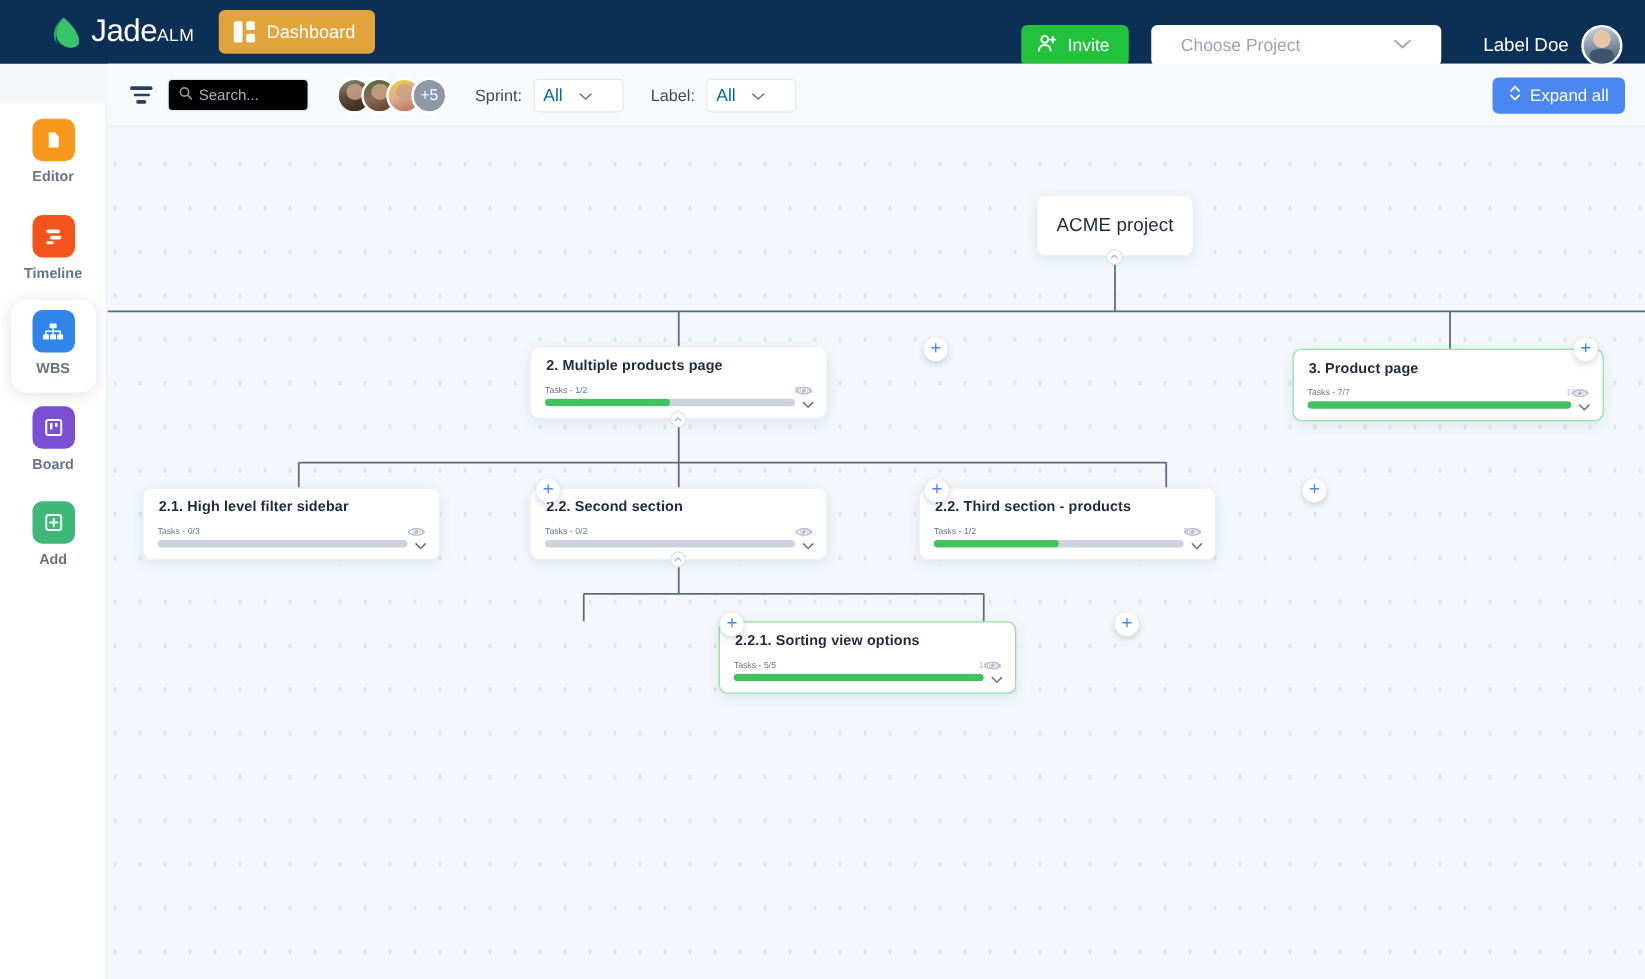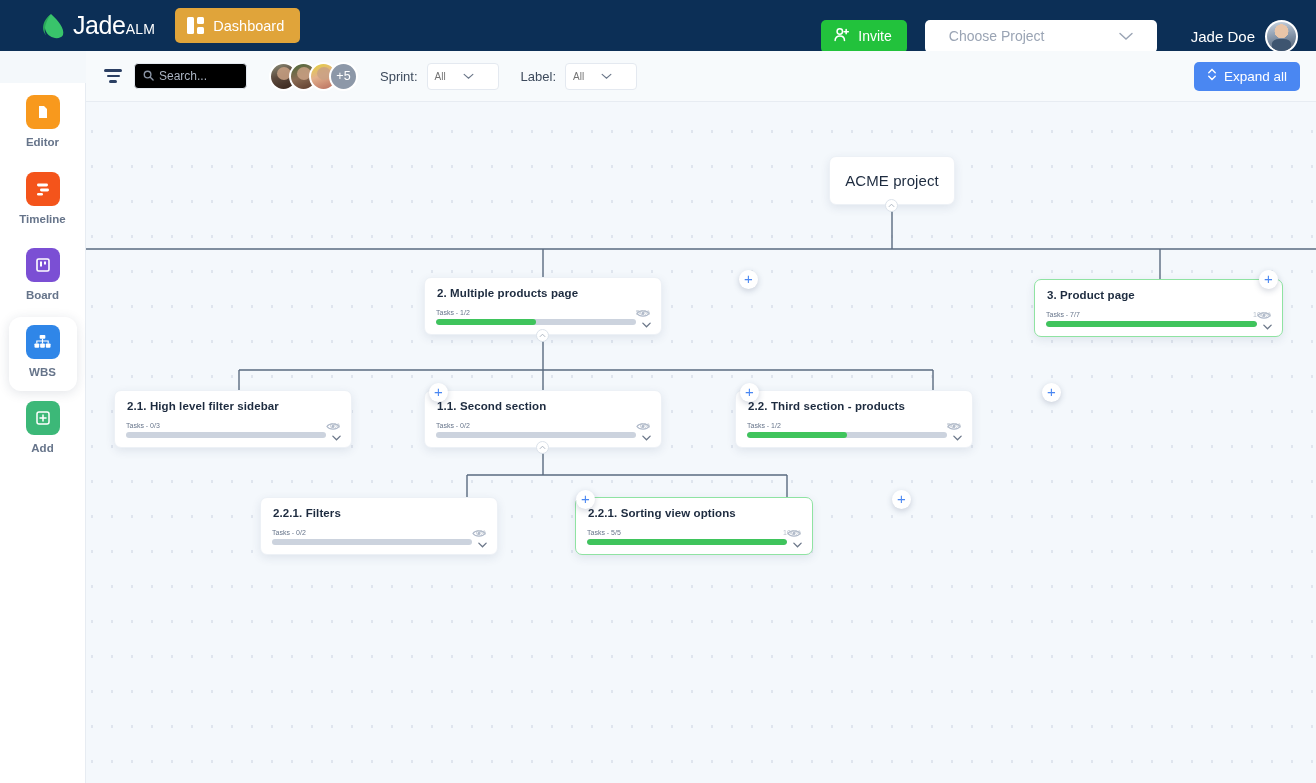--- a/index.html
+++ b/index.html
@@ -97,21 +97,21 @@
   .av3 { background: linear-gradient(160deg,#e5d23a 0%,#e2b08c 45%,#b76b5c 100%); }
   .av .face { position:absolute; left:22%; top:14%; width:56%; height:52%; border-radius:50%; background:#c9a184; opacity:.85; }
   .av-more { width: 29px; height: 29px; border-radius: 50%; background: #8d98a8; color: #fff;
     font-size: 12.5px; display: flex; align-items: center; justify-content: center; margin-left: -9px; border: 2px solid #fff; z-index: 5; }
 
   .fl-label { font-size: 13px; color: #3d4a5c; margin-right: 9px; }
   .fl-select {
     width: 72px; height: 27px; background: #fff; border: 1px solid #e4e9f0; border-radius: 4px;
     display: flex; align-items: center; padding: 0 7px; margin-right: 22px; cursor: pointer;
   }
-  .fl-select span { font-size: 10px; color: #737373; flex: 1; }
+  .fl-select span { font-size: 14px; color: #0369a1; flex: 1; }
 
   .expand-btn {
     margin-left: auto; height: 29px; background: #4a87f2; border-radius: 5px; color: #fff;
     display: flex; align-items: center; padding: 0 13px; font-size: 13.5px; cursor: pointer; border: none; gap: 7px;
   }
 
   
   .canvas {
     position: absolute; top: 102px; left: 86px; width: 1230px; height: 681px;
     background-color: #f4f8fc;
@@ -194,21 +194,21 @@
     <div class="project-select">
       <span class="ph">Choose Project</span>
       <span>
         <svg width="14" height="9" viewBox="0 0 14 9">
             <path d="M1 1.5 L7 7 L13 1.5" fill="none" stroke="#9aa4b4" stroke-width="1.4" stroke-linecap="round"></path>
           </svg>
       </span>
     </div>
 
     <div class="user-wrap">
-      <span class="user-name">Jade Doe</span>
+      <span class="user-name">Label Doe</span>
       <span class="avatar-lg"></span>
     </div>
   </div>
 </div>
 
 <div class="rail" id="rail">
     <div class="rail-item">
       <span class="rail-ico" style="background: rgb(248, 153, 29);">
         <svg width="16" height="16" viewBox="0 0 16 16">
           <path d="M4 2h5l3 3v9H4z" fill="#fff"></path>
@@ -218,44 +218,44 @@
     </div>
     <div class="rail-item">
       <span class="rail-ico" style="background: rgb(244, 84, 27);">
         <svg width="16" height="14" viewBox="0 0 16 14">
           <rect x="2" y="1.5" width="11" height="3" rx="1.4" fill="#fff"></rect>
           <rect x="5" y="6.5" width="9" height="3" rx="1.4" fill="#fff"></rect>
           <rect x="2" y="11" width="6" height="2.4" rx="1.2" fill="#fff"></rect>
         </svg>
       </span>
       <span class="rail-lbl">Timeline</span>
-    </div>
-    <div class="rail-item">
-      <span class="rail-ico" style="background: rgb(123, 79, 212);">
-        <svg width="16" height="16" viewBox="0 0 16 16">
-          <rect x="2" y="2" width="12" height="12" rx="1.6" fill="none" stroke="#fff" stroke-width="1.6"></rect>
-          <rect x="5" y="4.5" width="2" height="5" fill="#fff"></rect>
-          <rect x="9" y="4.5" width="2" height="3" fill="#fff"></rect>
-        </svg>
-      </span>
-      <span class="rail-lbl">Board</span>
     </div>
     <div class="rail-item active">
       <span class="rail-ico" style="background: rgb(47, 134, 232);">
         <svg width="17" height="15" viewBox="0 0 18 15">
           <rect x="6" y="0.5" width="6" height="4" rx="1" fill="#fff"></rect>
           <rect x="0.5" y="9.5" width="5" height="4.5" rx="1" fill="#fff"></rect>
           <rect x="6.5" y="9.5" width="5" height="4.5" rx="1" fill="#fff"></rect>
           <rect x="12.5" y="9.5" width="5" height="4.5" rx="1" fill="#fff"></rect>
           <path d="M9 4.5v2.5M3 9.5V7h12v2.5M9 7v2.5" stroke="#fff" stroke-width="1.2" fill="none"></path>
         </svg>
       </span>
       <span class="rail-lbl">WBS</span>
     </div>
     <div class="rail-item">
+      <span class="rail-ico" style="background: rgb(123, 79, 212);">
+        <svg width="16" height="16" viewBox="0 0 16 16">
+          <rect x="2" y="2" width="12" height="12" rx="1.6" fill="none" stroke="#fff" stroke-width="1.6"></rect>
+          <rect x="5" y="4.5" width="2" height="5" fill="#fff"></rect>
+          <rect x="9" y="4.5" width="2" height="3" fill="#fff"></rect>
+        </svg>
+      </span>
+      <span class="rail-lbl">Board</span>
+    </div>
+    <div class="rail-item">
       <span class="rail-ico" style="background: rgb(60, 184, 120);">
         <svg width="16" height="16" viewBox="0 0 16 16">
           <rect x="2" y="2" width="12" height="12" rx="2" fill="none" stroke="#fff" stroke-width="1.5"></rect>
           <path d="M8 5v6M5 8h6" stroke="#fff" stroke-width="1.5" stroke-linecap="round"></path>
         </svg>
       </span>
       <span class="rail-lbl">Add</span>
     </div>
   </div>
 
@@ -429,21 +429,21 @@
       <span class="chev-down">
         <svg width="11" height="11" viewBox="0 0 12 12">
             <path d="M2 4.5 L6 8.5 L10 4.5" fill="none" stroke="#6b7789" stroke-width="1.4" stroke-linecap="round"></path>
           </svg>
       </span>
     </div>
   </div>
   <div class="plus-btn" style="left:343px; top:281px;">+</div>
 
   <div class="node" style="left:338px; top:288px; width:238px; height:58px;">
-    <div class="node-title">1.1. Second section</div>
+    <div class="node-title">2.2. Second section</div>
     <span class="eye">
       <svg width="14" height="9" viewBox="0 0 16 10" fill="none" stroke="#aeb8c9" stroke-width="1.2">
           <path d="M1 5 C4 1 12 1 15 5 C12 9 4 9 1 5Z"></path>
           <circle cx="8" cy="5" r="1.7" fill="#aeb8c9" stroke="none"></circle>
         </svg>
     </span>
     <div class="node-meta">
       <span class="meta-tasks">Tasks - 0/2</span>
       <span class="meta-pct">0%</span>
     </div>
@@ -483,43 +483,20 @@
         </span>
       <span class="chev-down">
         <svg width="11" height="11" viewBox="0 0 12 12">
             <path d="M2 4.5 L6 8.5 L10 4.5" fill="none" stroke="#6b7789" stroke-width="1.4" stroke-linecap="round"></path>
           </svg>
       </span>
     </div>
   </div>
   <div class="plus-btn" style="left:956px; top:281px;">+</div>
 
-  <div class="node" style="left:174px; top:395px; width:238px; height:58px;">
-    <div class="node-title">2.2.1. Filters</div>
-    <span class="eye">
-      <svg width="14" height="9" viewBox="0 0 16 10" fill="none" stroke="#aeb8c9" stroke-width="1.2">
-          <path d="M1 5 C4 1 12 1 15 5 C12 9 4 9 1 5Z"></path>
-          <circle cx="8" cy="5" r="1.7" fill="#aeb8c9" stroke="none"></circle>
-        </svg>
-    </span>
-    <div class="node-meta">
-      <span class="meta-tasks">Tasks - 0/2</span>
-      <span class="meta-pct">0%</span>
-    </div>
-    <div class="bar-row">
-      <span class="bar">
-          <i style="width: 0%;"></i>
-        </span>
-      <span class="chev-down">
-        <svg width="11" height="11" viewBox="0 0 12 12">
-            <path d="M2 4.5 L6 8.5 L10 4.5" fill="none" stroke="#6b7789" stroke-width="1.4" stroke-linecap="round"></path>
-          </svg>
-      </span>
-    </div>
-  </div>
   <div class="plus-btn" style="left:490px; top:388px;">+</div>
 
   <div class="node done" style="left:489px; top:395px; width:238px; height:58px;">
     <div class="node-title">2.2.1. Sorting view options</div>
     <span class="eye">
       <svg width="14" height="9" viewBox="0 0 16 10" fill="none" stroke="#aeb8c9" stroke-width="1.2">
           <path d="M1 5 C4 1 12 1 15 5 C12 9 4 9 1 5Z"></path>
           <circle cx="8" cy="5" r="1.7" fill="#aeb8c9" stroke="none"></circle>
         </svg>
     </span>

